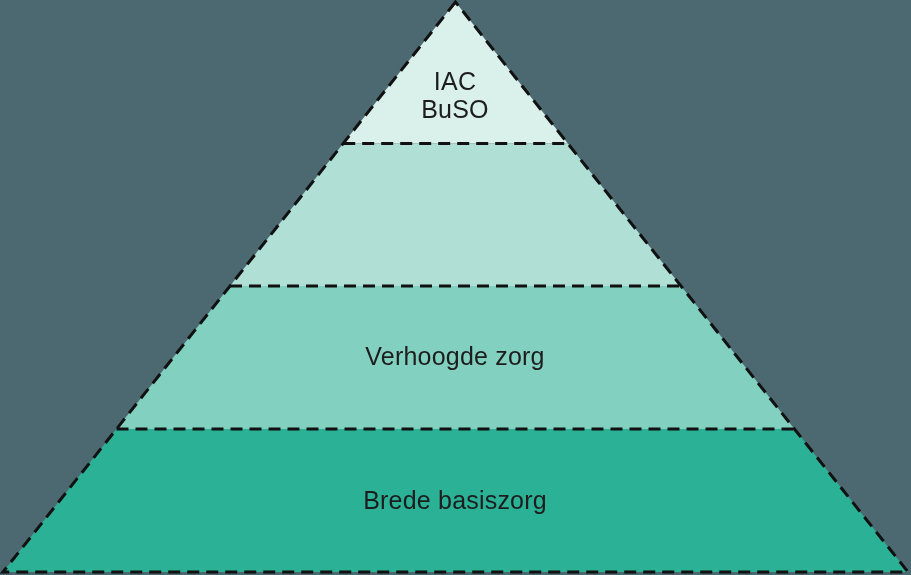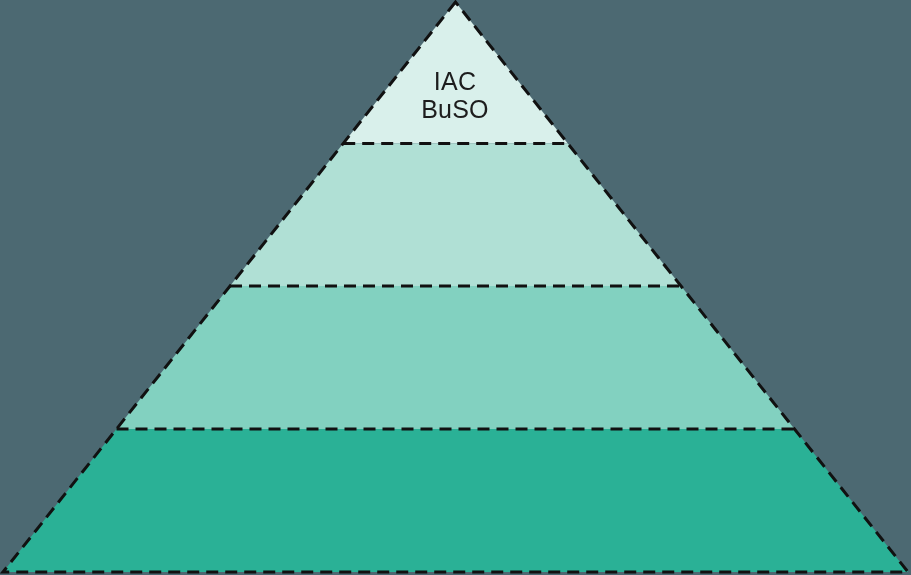--- a/index.html
+++ b/index.html
@@ -58,13 +58,15 @@
     <g fill="none" stroke-width="3" stroke-dasharray="12 7" stroke-linecap="butt" stroke="#111111">
       <path d="M 455.5 2 L 3 572 L 908 572 Z"></path>
       <line x1="343.2" y1="143.5" x2="567.8" y2="143.5"></line>
       <line x1="230" y1="286" x2="681" y2="286"></line>
       <line x1="116.5" y1="429" x2="794.5" y2="429"></line>
     </g>
   </svg>
 
   <div class="level-label label-l1" style="color: rgb(29, 29, 29);">IAC
 BuSO</div>
+  <div class="level-label label-l3" style="color: rgb(29, 29, 29);">Verhoogde zorg</div>
+  <div class="level-label label-l4" style="color: rgb(29, 29, 29);">Brede basiszorg</div>
 </div>
 
 </body></html>

